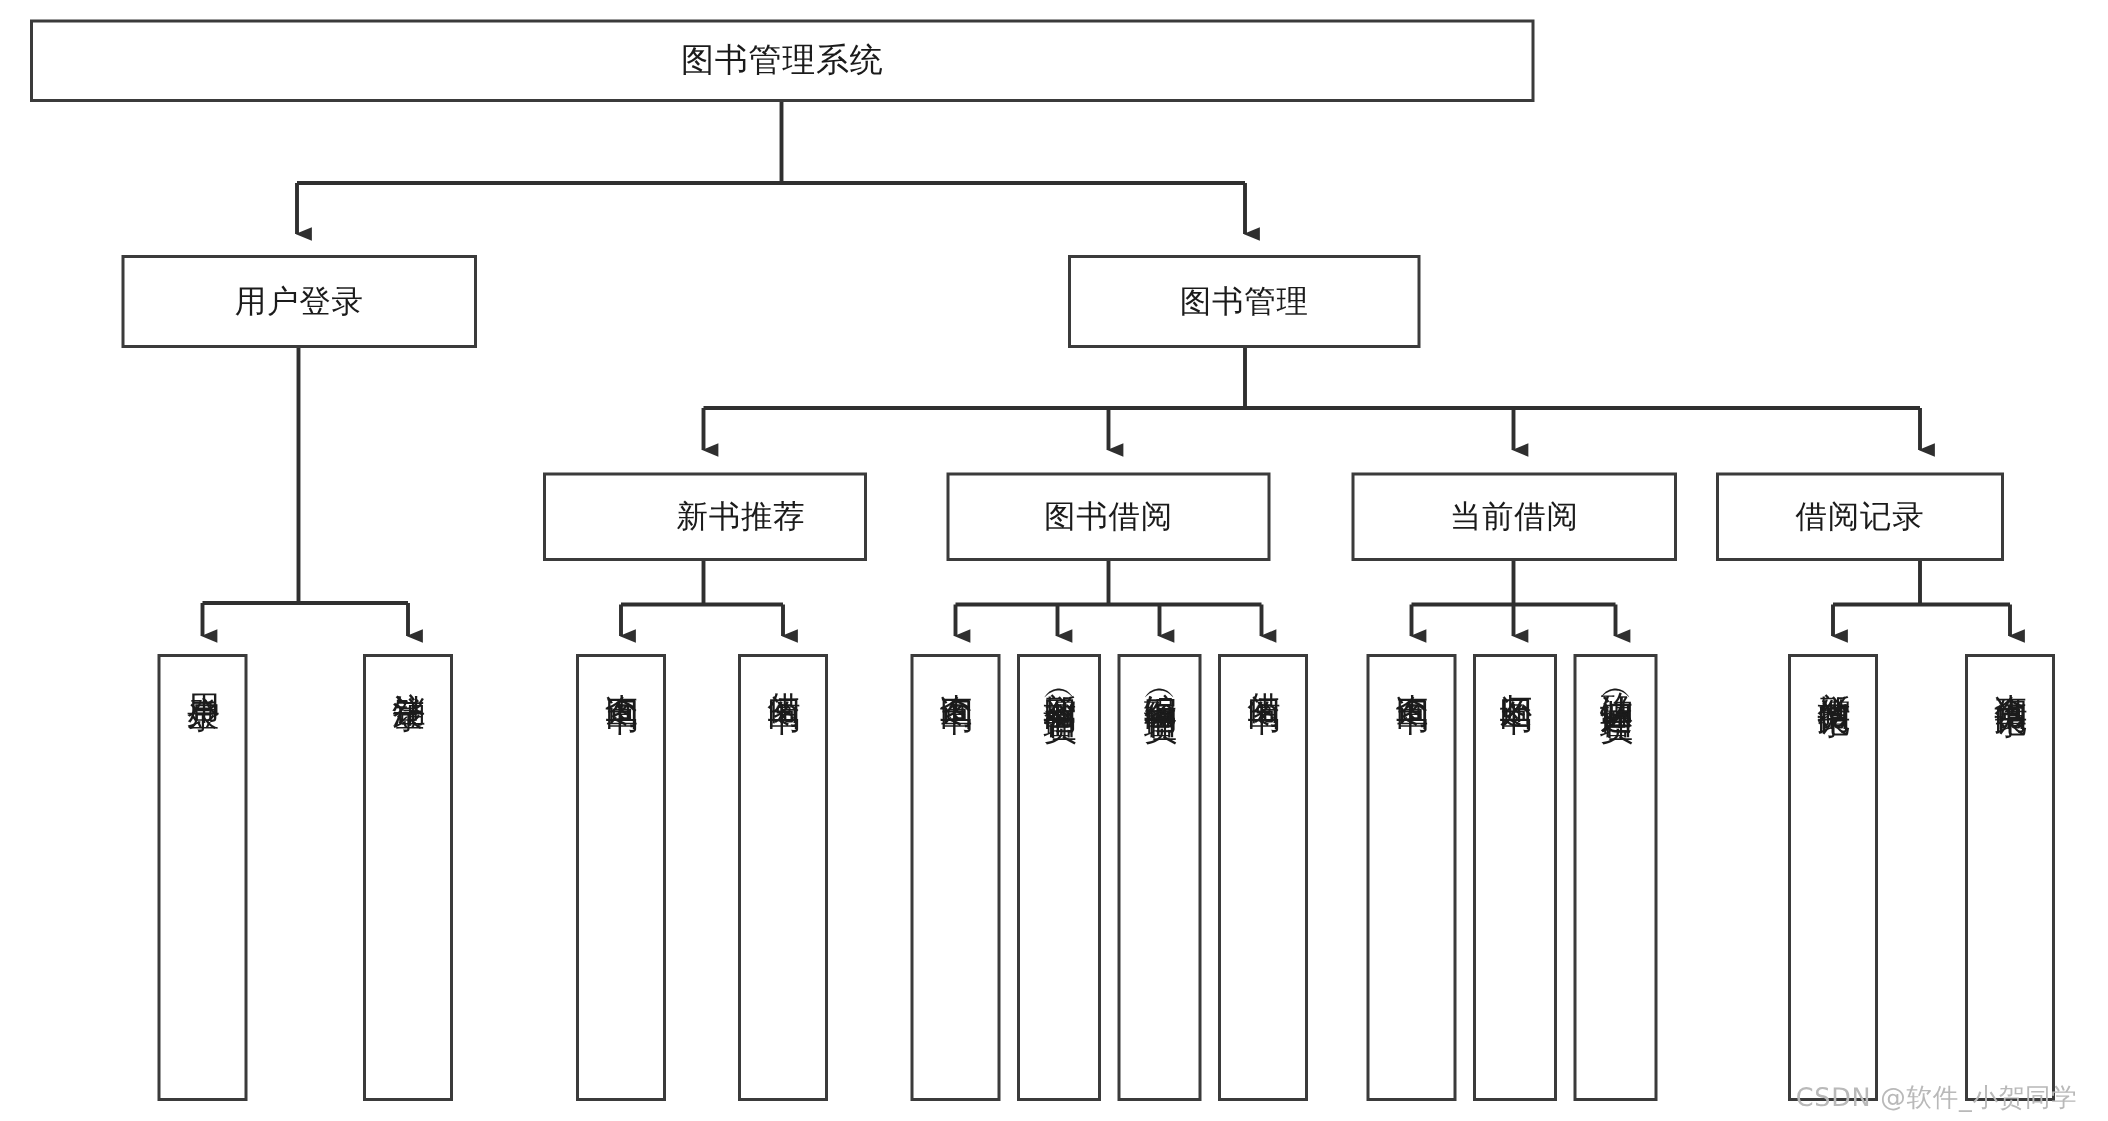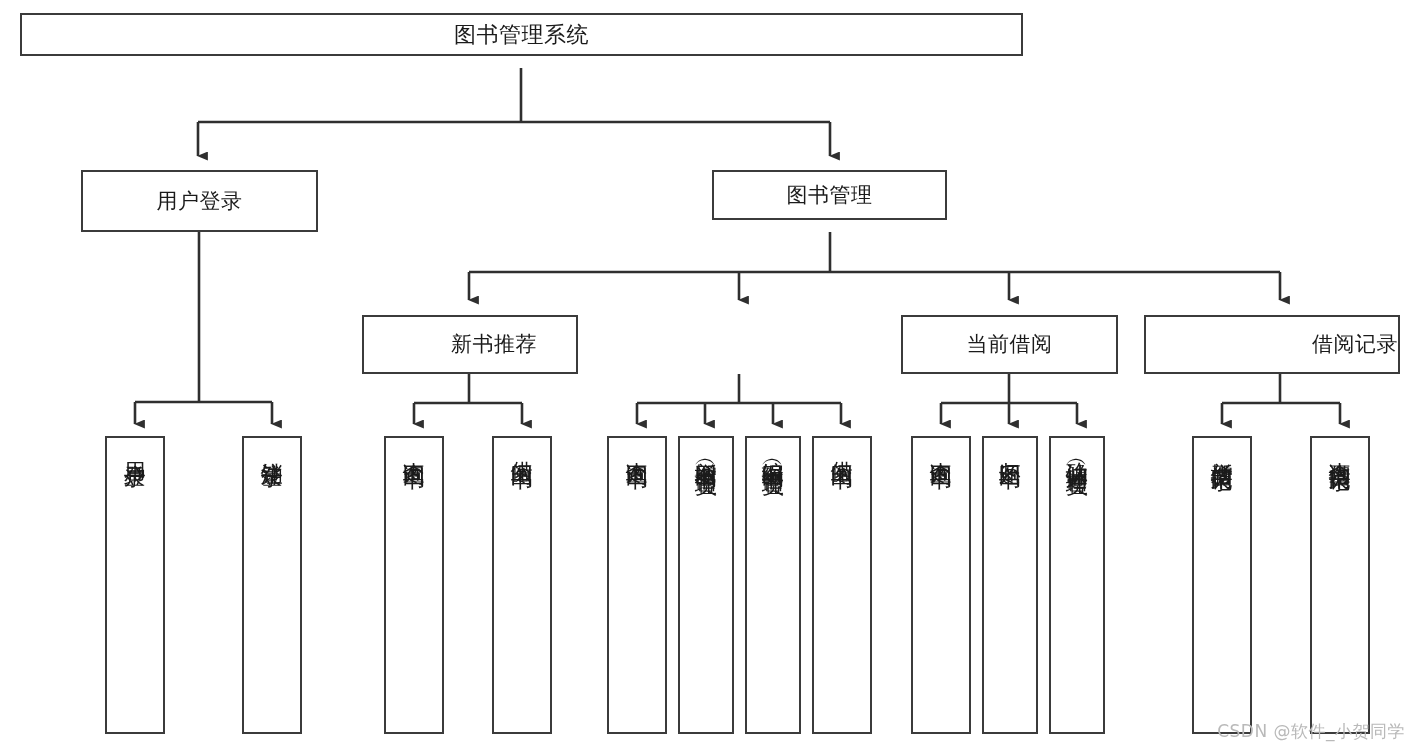--- a/index.html
+++ b/index.html
@@ -56,21 +56,21 @@
     font-size: 22px;
     line-height: 1.06;
     letter-spacing: 2px;
     white-space: nowrap;
   }
   .node.root .label {
     font-size: 22px;
   }
   #watermark {
     position: absolute;
-    right: 0;
+    right: 20px;
     bottom: 4px;
     font-size: 17px;
     color: #b9b9b9;
     letter-spacing: 0.5px;
     user-select: none;
     white-space: nowrap;
   }
 </style>
 </head>
 <body>
@@ -122,38 +122,41 @@
       <path d="M1009,403 L1009,424" marker-end="url(#arrow)"></path>
       <path d="M1077,403 L1077,424" marker-end="url(#arrow)"></path>
 
       <path d="M1280,374 L1280,403"></path>
       <path d="M1222,403 L1340,403"></path>
       <path d="M1222,403 L1222,424" marker-end="url(#arrow)"></path>
       <path d="M1340,403 L1340,424" marker-end="url(#arrow)"></path>
     </g>
   </svg>
 
-  <div class="node horiz root" style="left:20px; top:13px; width:1003px; height:43px;">
+  <div class="node horiz root" style="left:20px; top:13px; width:1003px; height:55px;">
     <span class="label">图书管理系统</span>
   </div>
 
   <div class="node horiz" style="left:81px; top:170px; width:237px; height:62px;">
     <span class="label">用户登录</span>
   </div>
-  <div class="node horiz" style="left:712px; top:170px; width:235px; height:50px;">
+  <div class="node horiz" style="left:712px; top:170px; width:235px; height:62px;">
     <span class="label">图书管理</span>
   </div>
 
   <div class="node horiz" style="left:362px; top:315px; width:216px; height:59px;padding-left:48px;">
     <span class="label">新书推荐</span>
   </div>
+  <div class="node horiz" style="left:631px; top:315px; width:216px; height:59px;">
+    <span class="label">图书借阅</span>
+  </div>
   <div class="node horiz" style="left:901px; top:315px; width:217px; height:59px;justify-content:center;">
     <span class="label">当前借阅</span>
   </div>
-  <div class="node horiz" style="left:1144px; top:315px; width:256px; height:59px;justify-content:flex-end;">
+  <div class="node horiz" style="left:1144px; top:315px; width:192px; height:59px;">
     <span class="label">借阅记录</span>
   </div>
 
   <div class="node vert" style="left:105px; top:436px; width:60px; height:298px;">
     <span class="label">用户登录</span>
   </div>
   <div class="node vert" style="left:242px; top:436px; width:60px; height:298px;">
     <span class="label">注销登录</span>
   </div>
 

